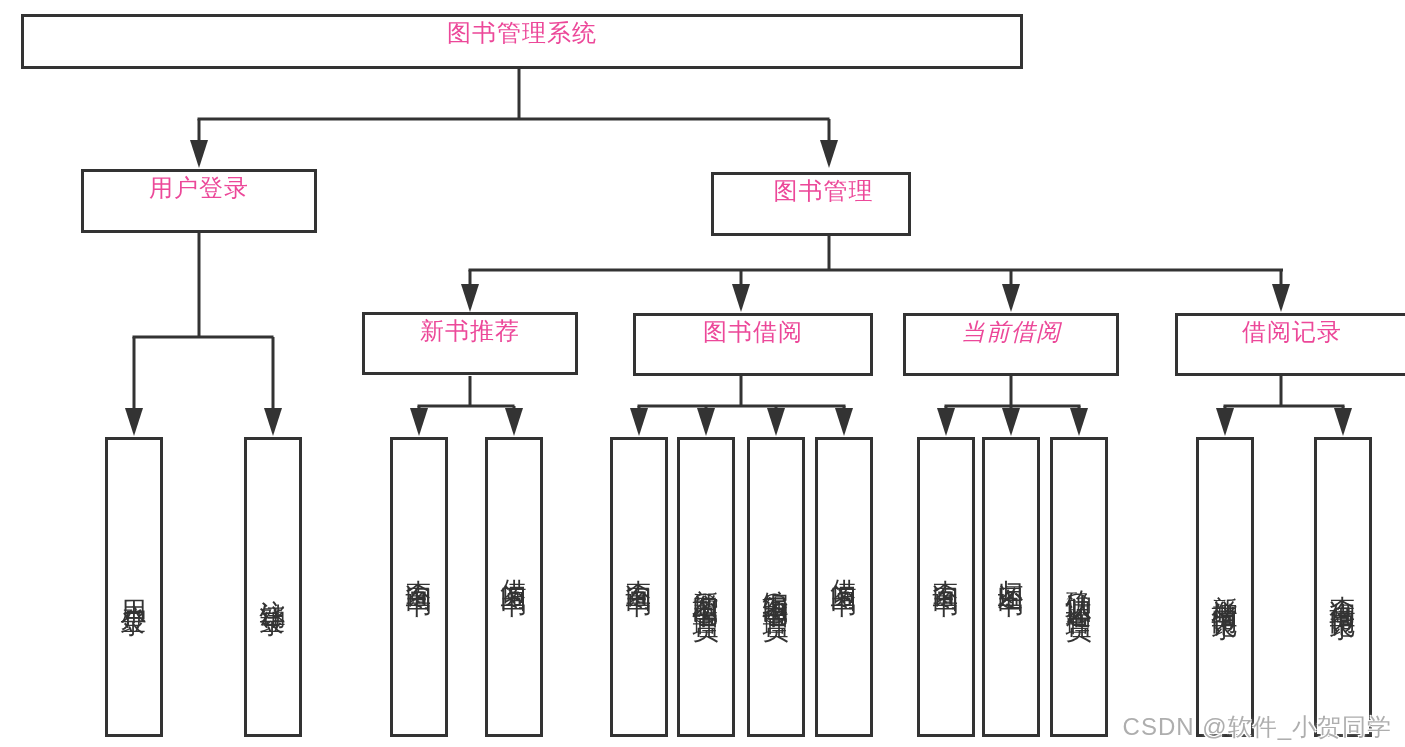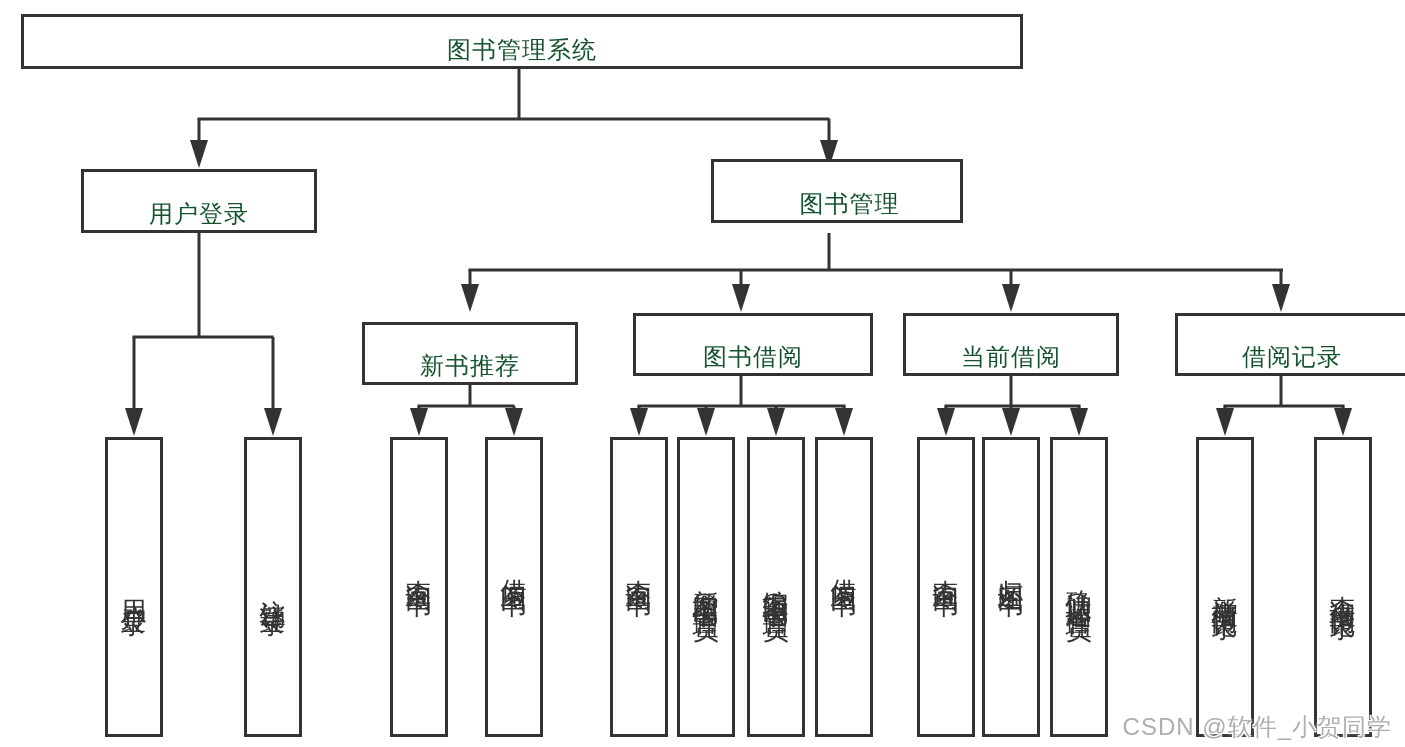--- a/index.html
+++ b/index.html
@@ -17,25 +17,25 @@
     left: 0; top: 0;
     width: 1405px; height: 747px;
     pointer-events: none;
   }
   .h-box {
     position: absolute;
     box-sizing: border-box;
     border: 3px solid #333333;
     background: #ffffff;
     display: flex;
-    align-items: flex-end;
+    align-items: flex-start;
     justify-content: center;
     font-size: 24px;
     letter-spacing: 1px;
-    color: #14532d;
+    color: #ec4899;
     white-space: nowrap;
   }
   .v-box {
     position: absolute;
     box-sizing: border-box;
     border: 3px solid #333333;
     background: #ffffff;
     width: 58px;
     height: 300px;
     top: 437px;
@@ -139,31 +139,31 @@
     </g>
   </svg>
 
   <div class="h-box" style="left:21px; top:14px; width:1002px; height:55px;">
     <span>图书管理系统</span>
   </div>
 
   <div class="h-box" style="left:81px; top:169px; width:236px; height:64px;">
     <span>用户登录</span>
   </div>
-  <div class="h-box" style="left:711px; top:159px; width:252px; height:64px;padding-left:25px;">
+  <div class="h-box" style="left:711px; top:172px; width:200px; height:64px;padding-left:25px;">
     <span>图书管理</span>
   </div>
 
-  <div class="h-box" style="left:362px; top:322px; width:216px; height:63px;">
+  <div class="h-box" style="left:362px; top:312px; width:216px; height:63px;">
     <span>新书推荐</span>
   </div>
   <div class="h-box" style="left:633px; top:313px; width:240px; height:63px;">
     <span>图书借阅</span>
   </div>
-  <div class="h-box" style="left:903px; top:313px; width:216px; height:63px;">
+  <div class="h-box" style="left:903px; top:313px; width:216px; height:63px;font-style:italic;">
     <span>当前借阅</span>
   </div>
   <div class="h-box" style="left:1175px; top:313px; width:234px; height:63px;">
     <span>借阅记录</span>
   </div>
 
   <div class="v-box" style="left:105px;">
     <span class="v-label">用户登录</span>
   </div>
   <div class="v-box" style="left:244px;">

